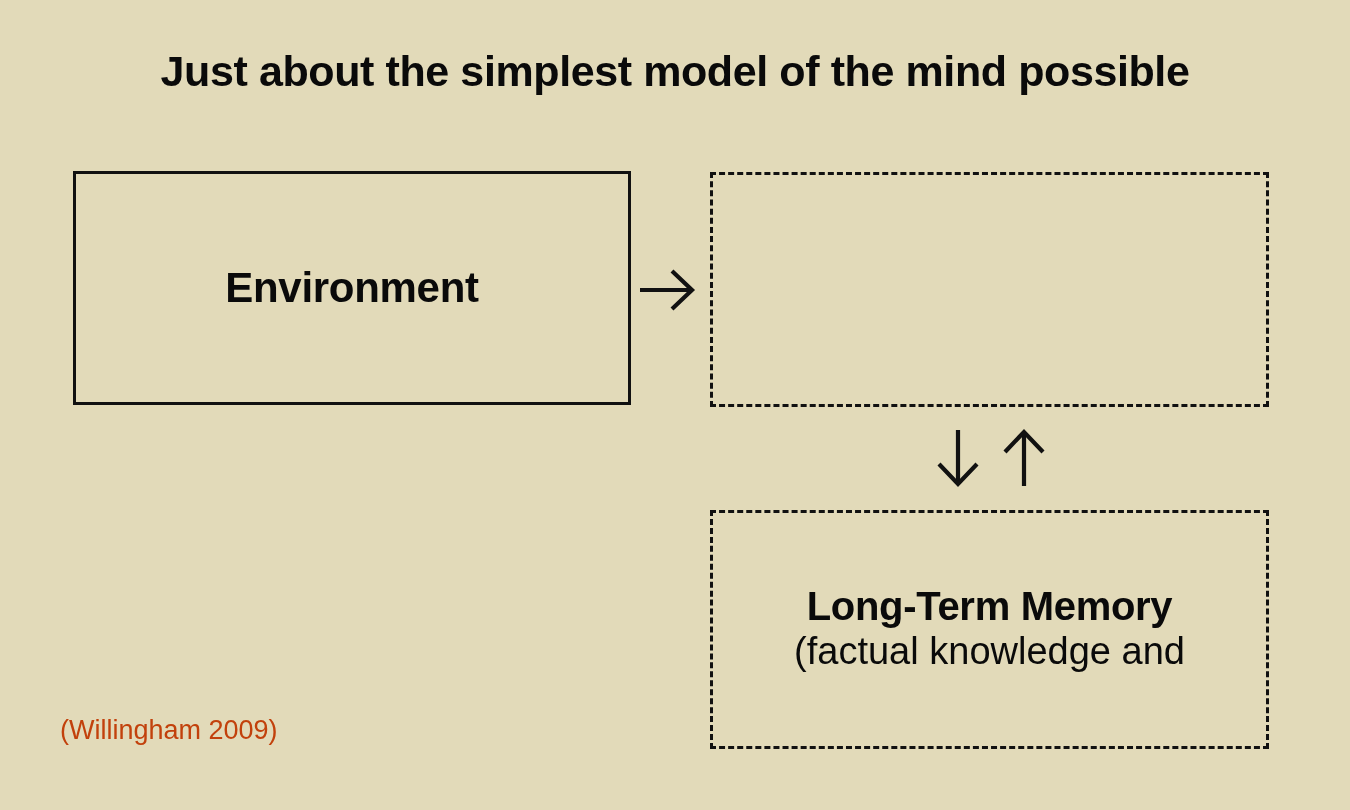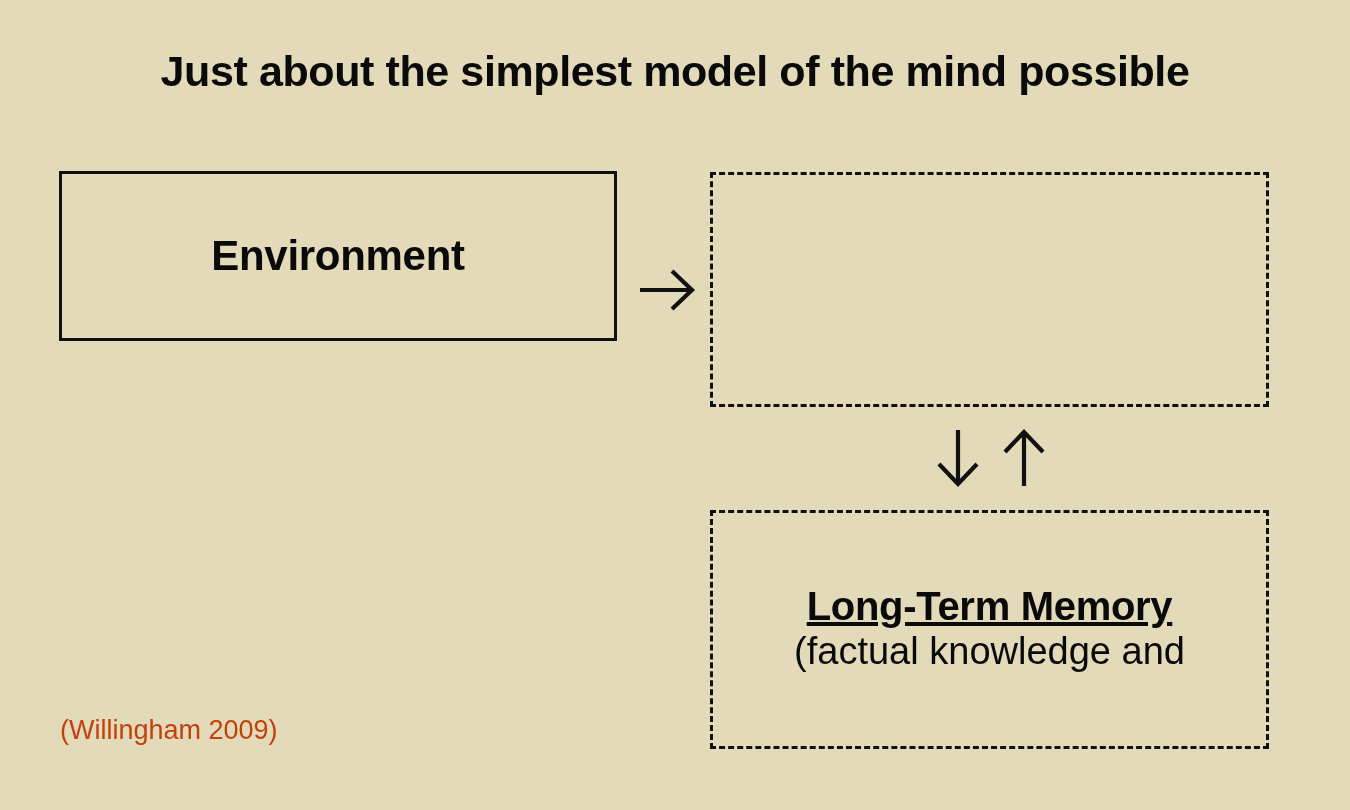--- a/index.html
+++ b/index.html
@@ -48,24 +48,24 @@
     text-align: center;
   }
   .box-solid {
     border: 3px solid #111111;
   }
   .box-dashed {
     border: 3px dashed #111111;
   }
 
   #box-environment {
-    left: 59px;
+    left: 73px;
     top: 171px;
     width: 558px;
-    height: 170px;
+    height: 234px;
   }
   #box-working-memory {
     left: 710px;
     top: 172px;
     width: 559px;
     height: 235px;
   }
   #box-long-term-memory {
     left: 710px;
     top: 510px;
@@ -74,21 +74,21 @@
   }
 
   .box-heading {
     font-size: 42px;
     font-weight: bold;
     letter-spacing: -0.3px;
     line-height: 1.12;
     white-space: nowrap;
   }
   .box-heading-wm { font-size: 40px; }
-  .box-heading-ltm { font-size: 40px; text-decoration: underline; }
+  .box-heading-ltm { font-size: 40px; }
 
   .box-subline {
     font-size: 38px;
     font-weight: normal;
     line-height: 1.2;
     white-space: nowrap;
   }
 
   
   .arrow {

